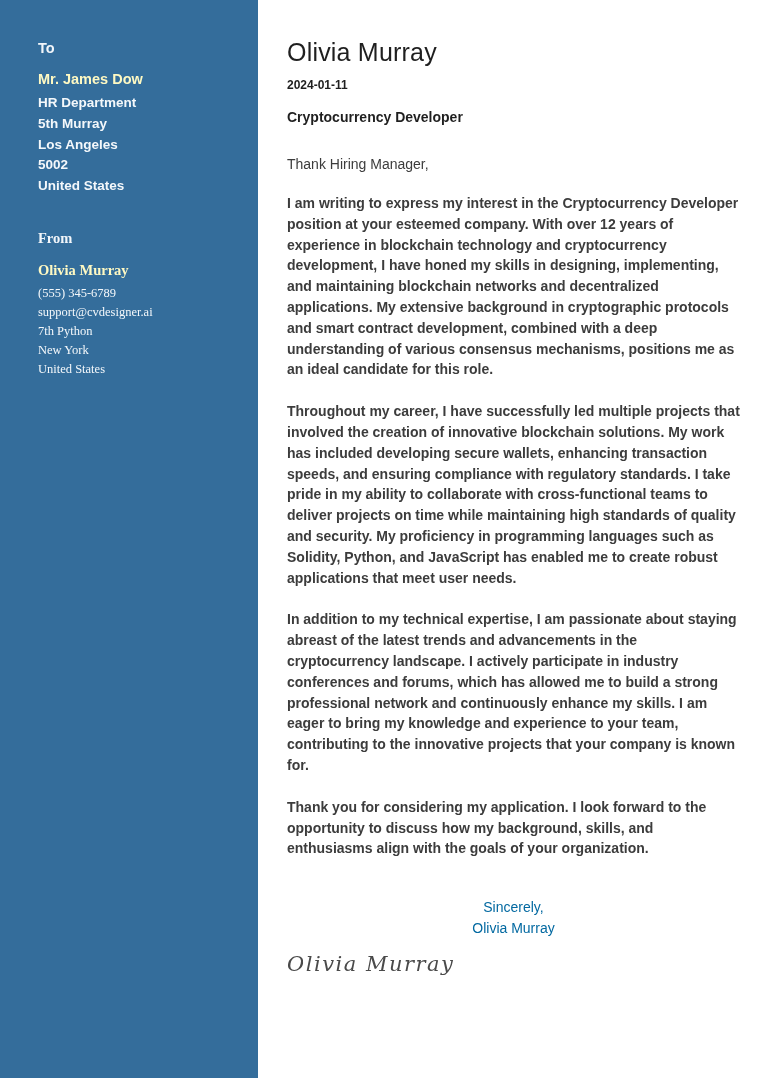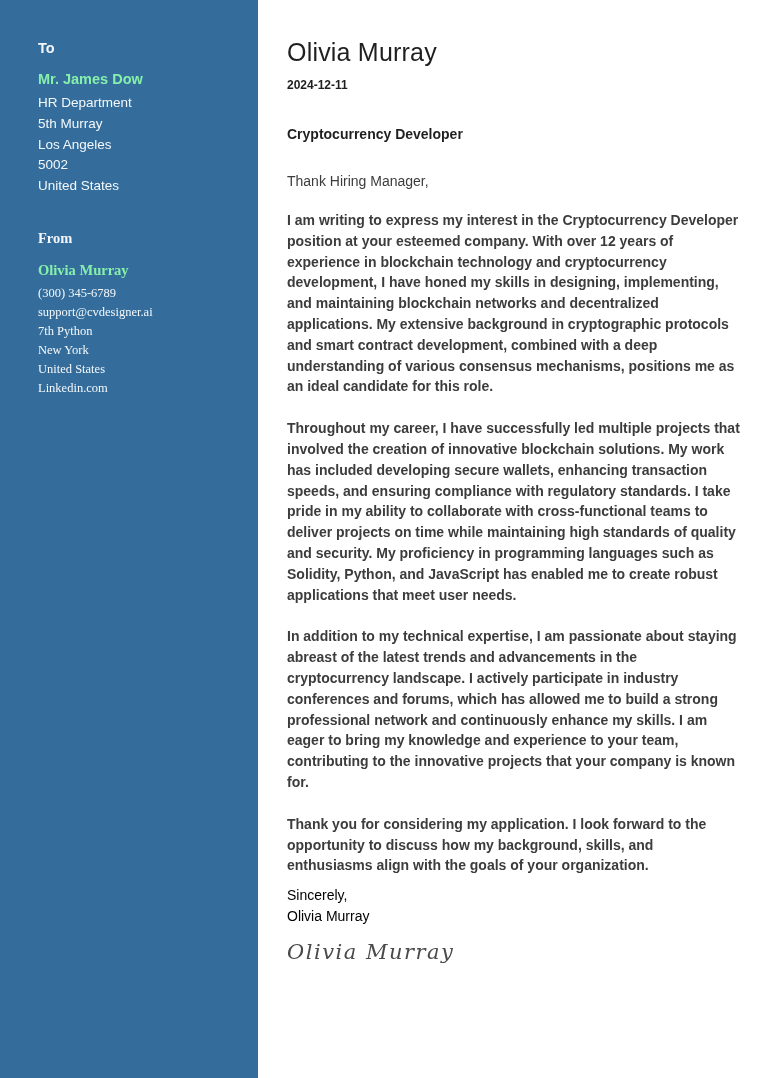--- a/index.html
+++ b/index.html
@@ -25,27 +25,27 @@
   }
   .side-heading {
     font-size: 14.5px;
     font-weight: bold;
     color: #f2f6fa;
   }
   .side-name {
     font-size: 14.5px;
     font-weight: bold;
     margin-top: 15px;
-    color: #86efac;
+    color: #fef9c3;
   }
   .side-lines-to { margin-top: 6px; }
   .side-lines-to .side-line {
     font-size: 13.5px;
     line-height: 20.8px;
-    font-weight: 400;
+    font-weight: 700;
     color: #f4f8fb;
   }
   .from-block { margin-top: 33px; font-family: Liberation Serif, serif; }
   .side-lines-from { margin-top: 5px; }
   .side-lines-from .side-line {
     font-size: 12.5px;
     line-height: 18.9px;
     font-weight: 400;
     color: #f4f8fb;
   }
@@ -63,42 +63,43 @@
     color: #1f1f1f;
     letter-spacing: 0.2px;
   }
   .letter-date {
     margin-top: 11px;
     font-size: 12px;
     font-weight: bold;
     color: #1f1f1f;
   }
   .job-title {
-    margin-top: 34px;
+    margin-top: 17px;
     font-size: 14px;
     font-weight: bold;
     color: #1f1f1f;
   }
   .salutation {
     margin-top: 31px;
     font-size: 14px;
     color: #3c3c3c;
   }
   .para {
     margin-top: 21px;
     font-size: 14px;
     line-height: 20.8px;
     color: #3c3c3c;
     font-weight: bold;
   }
   .closing {
-    margin-top: 9px;
+    margin-top: 38px;
     font-size: 14px;
     line-height: 20.8px;
-    color: #000000;
+    color: #0369a1;
+    text-align: center;
   }
   .signature {
     margin-top: 13px;
     font-family: "DejaVu Serif", serif;
     font-style: italic;
     font-size: 21px;
     letter-spacing: 1.5px;
     color: #4a4a4a;
   }
 </style>
@@ -117,33 +118,32 @@
         <div class="side-line">Los Angeles</div>
         <div class="side-line">5002</div>
         <div class="side-line">United States</div>
       </div>
     </section>
 
     <section class="from-block">
       <div class="side-heading">From</div>
       <div class="side-name">Olivia Murray</div>
       <div class="side-lines-from">
-        <div class="side-line">(300) 345-6789</div>
+        <div class="side-line">(555) 345-6789</div>
         <div class="side-line">support@cvdesigner.ai</div>
         <div class="side-line">7th Python</div>
         <div class="side-line">New York</div>
         <div class="side-line">United States</div>
-        <div class="side-line">Linkedin.com</div>
       </div>
     </section>
   </aside>
 
   <main class="main">
     <h1 class="author-title">Olivia Murray</h1>
-    <div class="letter-date">2024-12-11</div>
+    <div class="letter-date">2024-01-11</div>
     <div class="job-title">Cryptocurrency Developer</div>
 
     <div class="salutation">Thank Hiring Manager,</div>
 
     <p class="para">I am writing to express my interest in the Cryptocurrency Developer position at your esteemed company. With over 12 years of experience in blockchain technology and cryptocurrency development, I have honed my skills in designing, implementing, and maintaining blockchain networks and decentralized applications. My extensive background in cryptographic protocols and smart contract development, combined with a deep understanding of various consensus mechanisms, positions me as an ideal candidate for this role.</p>
     <p class="para">Throughout my career, I have successfully led multiple projects that involved the creation of innovative blockchain solutions. My work has included developing secure wallets, enhancing transaction speeds, and ensuring compliance with regulatory standards. I take pride in my ability to collaborate with cross-functional teams to deliver projects on time while maintaining high standards of quality and security. My proficiency in programming languages such as Solidity, Python, and JavaScript has enabled me to create robust applications that meet user needs.</p>
     <p class="para">In addition to my technical expertise, I am passionate about staying abreast of the latest trends and advancements in the cryptocurrency landscape. I actively participate in industry conferences and forums, which has allowed me to build a strong professional network and continuously enhance my skills. I am eager to bring my knowledge and experience to your team, contributing to the innovative projects that your company is known for.</p>
     <p class="para">Thank you for considering my application. I look forward to the opportunity to discuss how my background, skills, and enthusiasms align with the goals of your organization.</p>
 
     <div class="closing">

